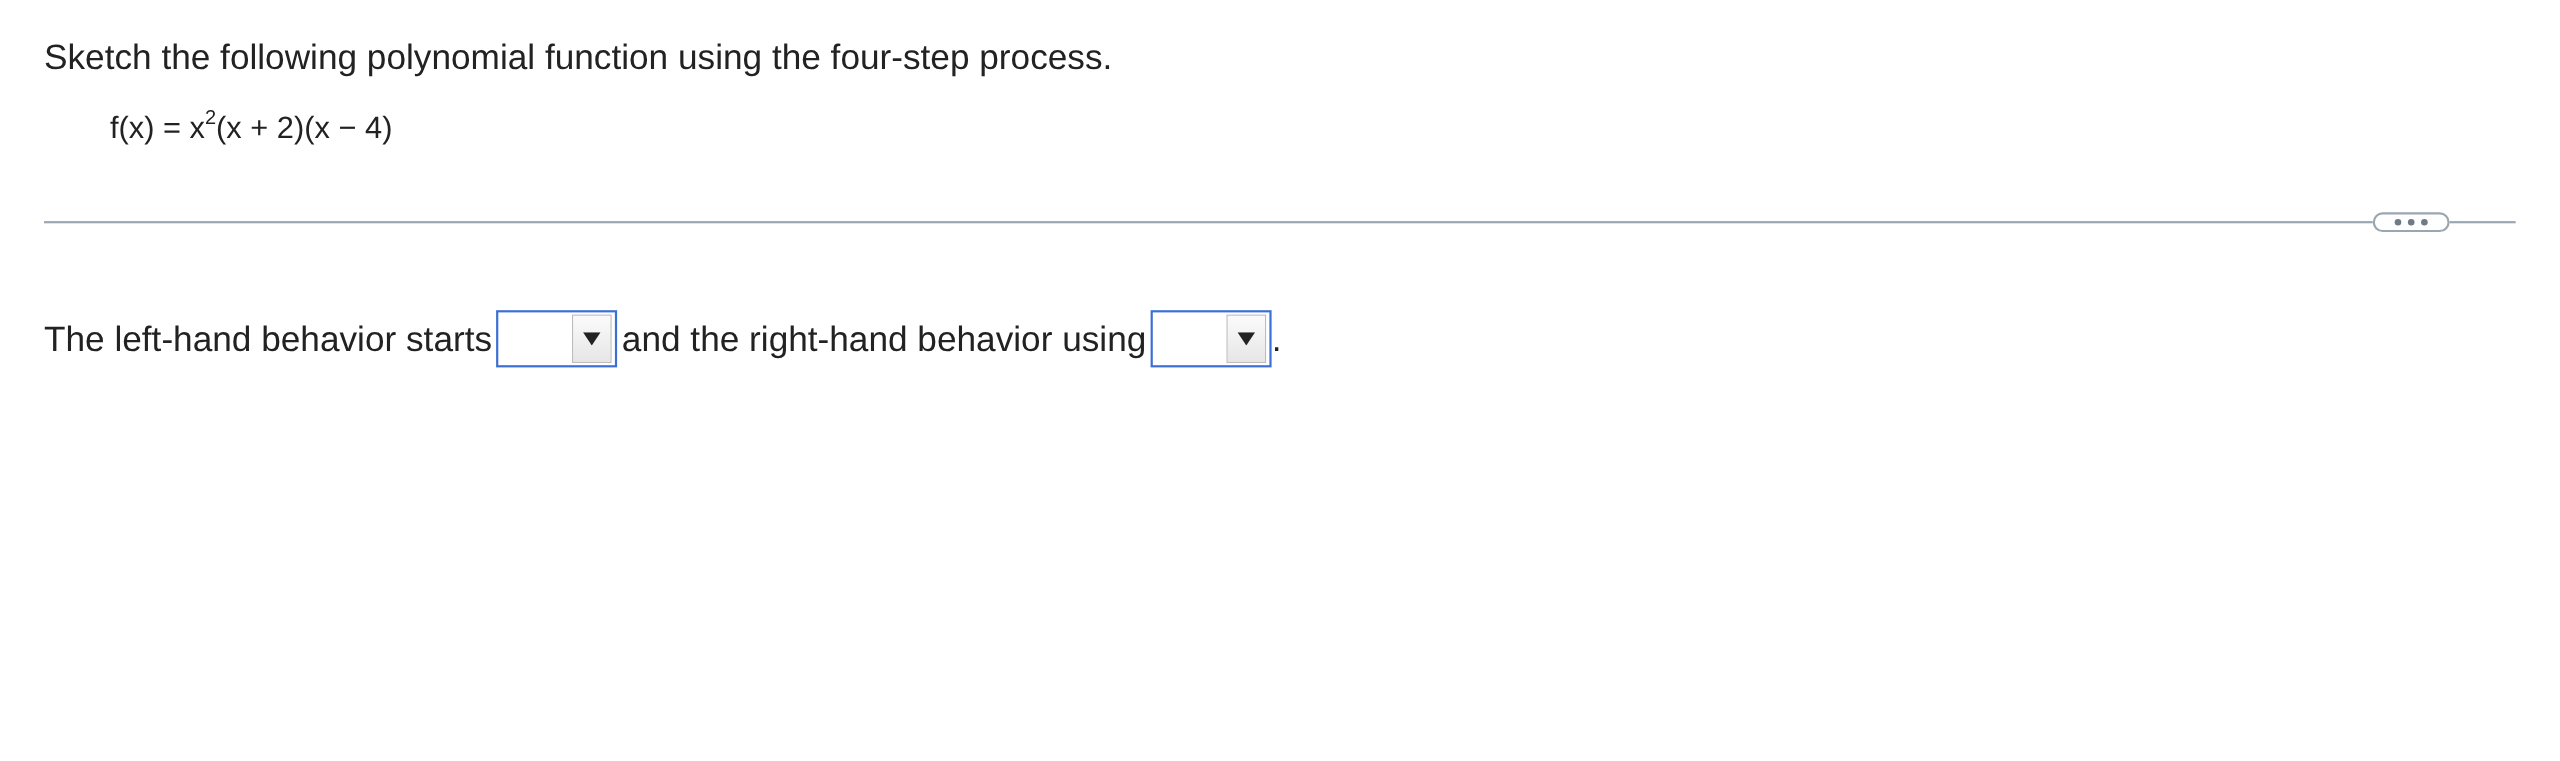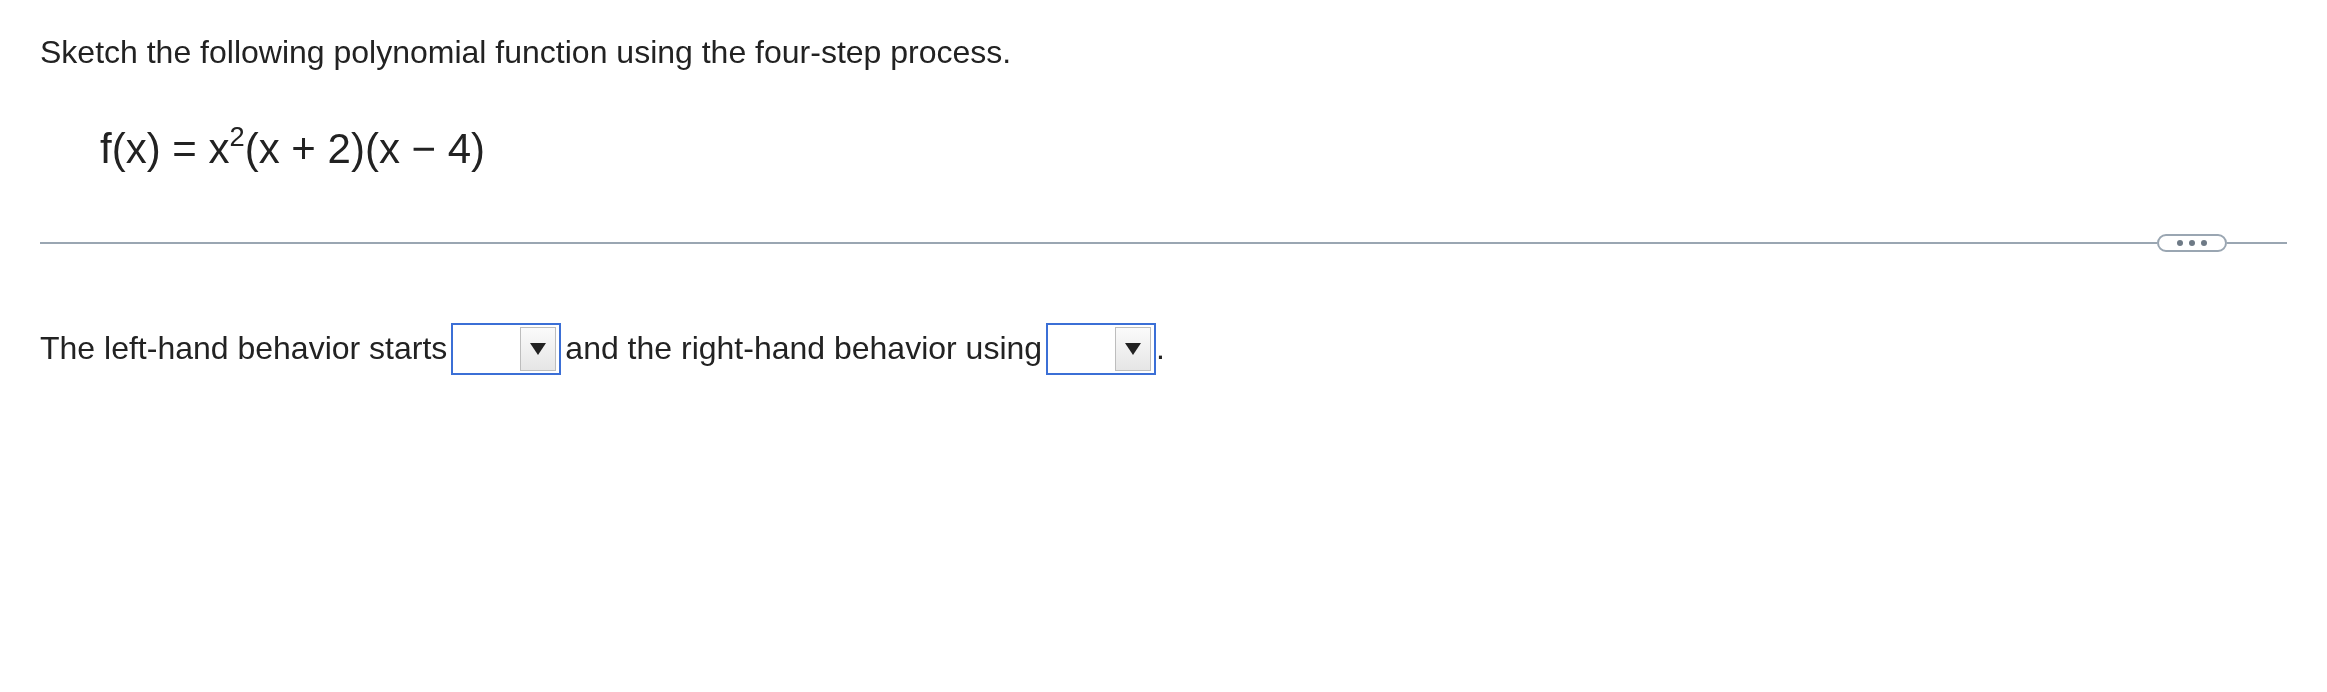--- a/index.html
+++ b/index.html
@@ -8,27 +8,27 @@
       box-sizing: border-box;
     }
     body {
       font-family: Arial, Helvetica, sans-serif;
       background: #ffffff;
       padding: 30px 40px;
       font-size: 32px;
       color: #222222;
     }
     .question-text {
-      margin-bottom: 48px;
+      margin-bottom: 24px;
       line-height: 1.4;
     }
     .formula-block {
       margin-left: 60px;
       margin-bottom: 50px;
-      font-size: 42px;
+      font-size: 28px;
       font-family: Arial, Helvetica, sans-serif;
     }
     .formula-block .sup {
       font-size: 0.65em;
       vertical-align: super;
       position: relative;
       top: -2px;
     }
     .divider-wrap {
       position: relative;

